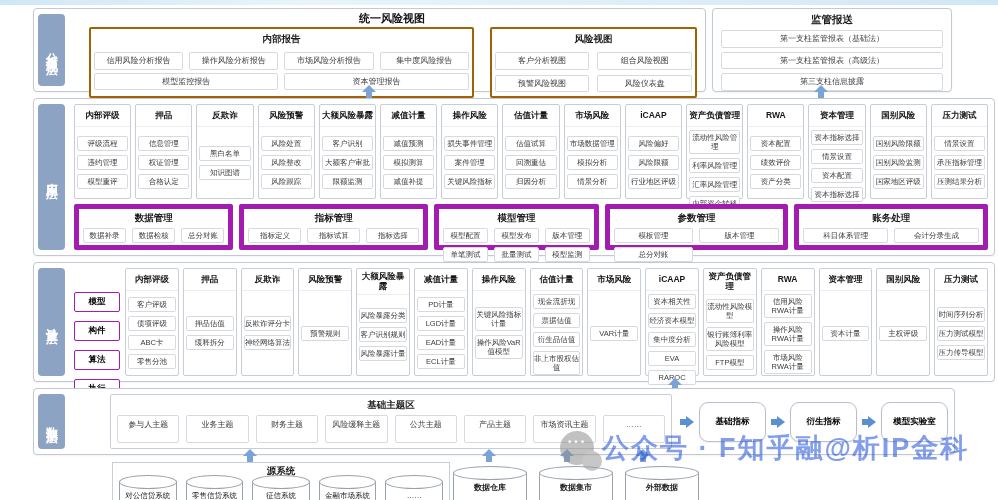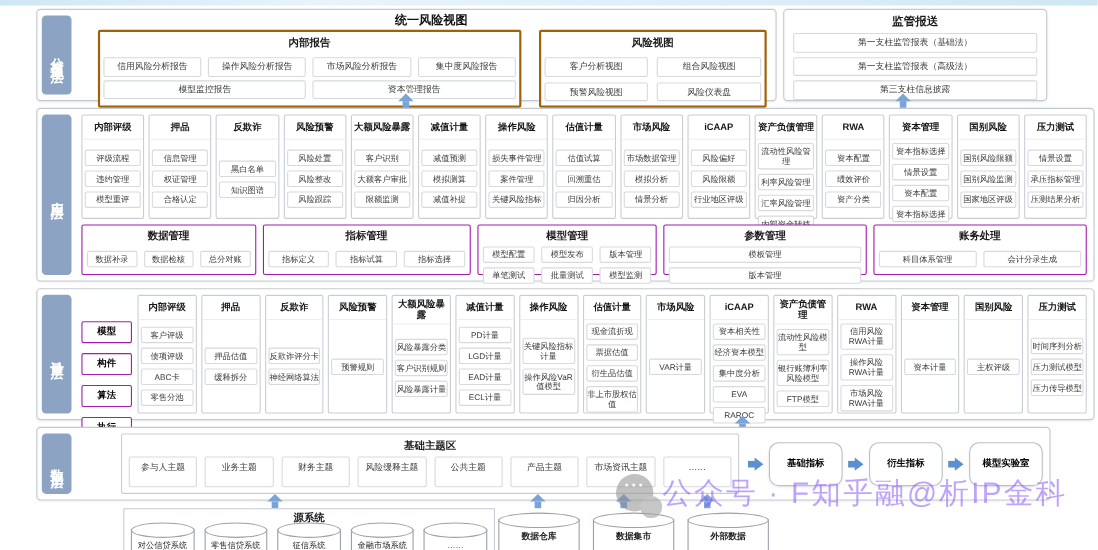--- a/index.html
+++ b/index.html
@@ -43,21 +43,21 @@
   .col-title { font-weight:bold; font-size:8.5px; color:#161616; text-align:center;
                padding:3px 1px 2px; min-height:22px; display:flex; align-items:center;
                justify-content:center; line-height:1.15; border-bottom:1px solid #eceef1; }
   .col-body { flex:1; display:flex; flex-direction:column; justify-content:center;
               gap:4px; padding:3px 2px; }
   .col-body .item { font-size:7.5px; padding:2px 0; }
 
   .band2-wrap { display:flex; flex-direction:column; gap:5px; height:100%; }
   .band2-cols { flex:1; min-height:0; }
   .band2-groups { height:46px; display:flex; gap:6px; }
-  .gbox { border:1px solid #a21caf; border-radius:2px; background:#fff; padding:1px 4px 3px; 
+  .gbox { border:5px solid #a21caf; border-radius:2px; background:#fff; padding:1px 4px 3px; 
           display:flex; flex-direction:column; }
   .gbody { display:grid; gap:4px 6px; flex:1; align-content:center; }
   .gbody .item { font-size:7.5px; padding:2px 0; }
 
   .band3-wrap { display:flex; gap:5px; height:100%; }
   .rowlabels { width:46px; display:flex; flex-direction:column; gap:9px; padding-top:24px; }
   .rowlabel { border:1px solid #a21caf; background:#fff; font-weight:bold; font-size:8.5px;
               text-align:center; padding:3px 0; border-radius:2px; }
   .band3-cols { flex:1; }
 
@@ -96,21 +96,21 @@
   .arrow-right::after { content:""; position:absolute; left:0; top:3px; width:7px; height:6px; background:#5b8fd0; }
 
   
   .watermark { position:absolute; left:560px; top:430px; display:flex; align-items:center;
                gap:8px; opacity:0.55; pointer-events:none; }
   .wm-icon { position:relative; width:34px; height:34px; background:#8f8f8f; border-radius:50%; }
   .wm-icon::before { content:"···"; position:absolute; left:0; right:0; top:2px; text-align:center;
                      color:#fff; font-weight:bold; font-size:16px; letter-spacing:1px; }
   .wm-icon::after { content:""; position:absolute; right:-8px; bottom:-6px; width:20px; height:20px;
                     background:#9a9a9a; border-radius:50%; }
-  .wm-text { font-size:27px; font-weight:400; color:#8b5cf6; letter-spacing:2px; white-space:nowrap; }
+  .wm-text { font-size:27px; font-weight:700; color:#1d4ed8; letter-spacing:2px; white-space:nowrap; }
 </style>
 </head>
 <body>
 
 <div class="canvas">
   <div class="topbar"></div>
 
   <div class="band" style="left:33px; top:8px; width:673px; height:84px;">
     <div class="side-label">分析展现层</div>
     <div class="unified-title">统一风险视图</div>
@@ -302,21 +302,21 @@
                 <div class="item">模型配置</div>
                 <div class="item">模型发布</div>
                 <div class="item">版本管理</div>
                 <div class="item">单笔测试</div>
                 <div class="item">批量测试</div>
                 <div class="item">模型监测</div>
               </div>
             </div>
             <div class="gbox" style="flex: 3.4 1 0%;">
               <div class="group-title">参数管理</div>
-              <div class="gbody" style="grid-template-columns: repeat(1, 1fr);">
+              <div class="gbody" style="grid-template-columns: repeat(2, 1fr);">
                 <div class="item">模板管理</div>
                 <div class="item">版本管理</div>
                 <div class="item">总分对账</div>
               </div>
             </div>
             <div class="gbox" style="flex: 3.6 1 0%;">
               <div class="group-title">账务处理</div>
               <div class="gbody" style="grid-template-columns: repeat(2, 1fr);">
                 <div class="item">科目体系管理</div>
                 <div class="item">会计分录生成</div>

